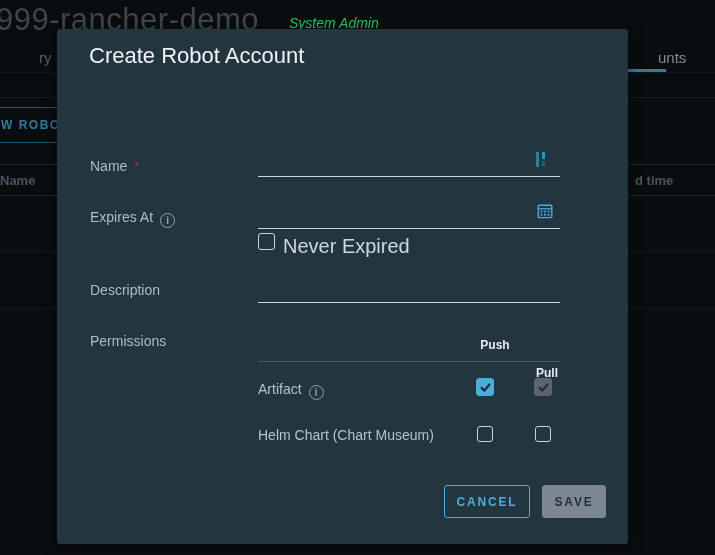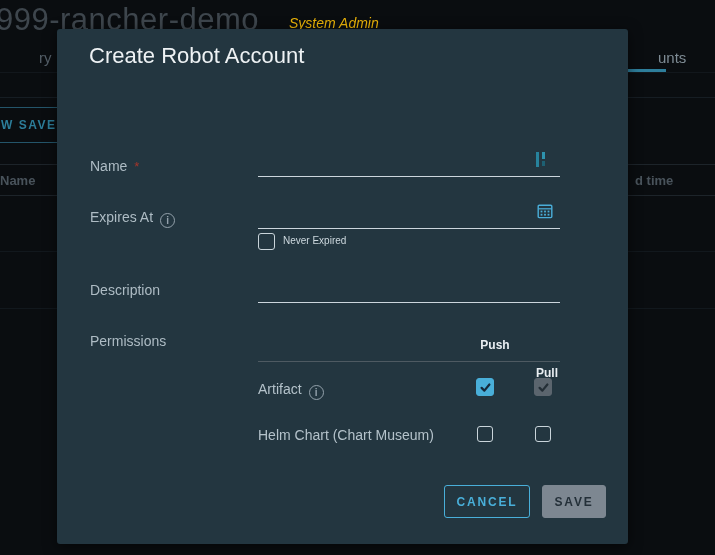--- a/index.html
+++ b/index.html
@@ -3,21 +3,21 @@
 <meta charset="utf-8">
 <style>
   * { margin:0; padding:0; box-sizing:border-box; }
   html,body { background:#06090c; }
   body { font-family:"Liberation Sans","DejaVu Sans",sans-serif; }
   .stage { position:relative; width:715px; height:555px; overflow:hidden; background:#0a0d10; }
 
   
   .bg-el { position:absolute; }
   .proj-title { left:-4px; top:2px; font-size:31px; color:#3e464d; letter-spacing:0.5px; white-space:nowrap; }
-  .proj-role  { left:289px; top:15px; font-size:14px; font-style:italic; color:#eab308; white-space:nowrap; }
+  .proj-role  { left:289px; top:15px; font-size:14px; font-style:italic; color:#22c55e; white-space:nowrap; }
   .tab { top:49px; font-size:15px; color:#545f68; white-space:nowrap;padding-left:39px; }
   .tab.t-ry   { left:0; }
   .tab.t-rep  { left:36px; }
   .tab.t-unts { left:619px; color:#7e8b94; }
   .tab.t-we   { left:689px;font-weight:bold; }
   .tab-underline { left:616px; top:69px; width:50px; height:3px; background:#2e7e9b; }
   .hdiv { left:0; width:715px; height:1px; }
   .div-a { top:72px;  background:#12171c; }
   .div-b { top:97px;  background:#161d23; }
   .div-c { top:164px; background:#1d242a; }
@@ -48,21 +48,21 @@
   .spinner { left:479px; top:121px; width:12px; height:18px; }
   .spinner i { position:absolute; display:block; }
   .spinner .b1 { left:0; top:2px; width:3px; height:15px; background:#27839d; }
   .spinner .b2 { left:6px; top:2px; width:3px; height:7px; background:#2e93ae; }
   .spinner .b3 { left:6px; top:11px; width:3px; height:5px; background:#1d6073; }
 
   .cal-icon { left:480px; top:174px; width:16px; height:16px; cursor:pointer; }
 
   .cbx { width:17px; height:17px; border:1px solid #c9d4da; border-radius:3px; background:transparent; cursor:pointer; }
   .cbx-never { left:201px; top:204px; }
-  .never-lbl { left:226px; top:206px; font-size:10px; color:#cdd8de; white-space:nowrap; cursor:pointer; }
+  .never-lbl { left:226px; top:206px; font-size:20px; color:#cdd8de; white-space:nowrap; cursor:pointer; }
 
   .perm-col { top:309px; width:44px; text-align:center; font-size:12px; font-weight:700; color:#e9eef2; }
   .pc-push { left:416px; }
   .pc-pull { left:468px;margin-top:28px; }
   .perm-div { left:201px; top:332px; width:302px; height:1px; background:#4e5a62; }
   .perm-lbl { font-size:14px; color:#b4c2ca; white-space:nowrap; }
   .pl-artifact { left:201px; top:352px; }
   .pl-helm     { left:201px; top:398px; }
   .cbx-perm { width:18px; height:18px; border-radius:3px; display:flex; align-items:center; justify-content:center; }
   .cbx-on   { background:#49afd9; border:1px solid #49afd9; }
@@ -87,21 +87,21 @@
   <div class="bg-el tab t-ry">ry</div>
   <div class="bg-el tab t-rep">Rep</div>
   <div class="bg-el tab t-unts">unts</div>
   <div class="bg-el tab t-we">We</div>
   <div class="bg-el tab-underline"></div>
 
   <div class="bg-el hdiv div-a"></div>
   <div class="bg-el hdiv div-b"></div>
 
   <div class="bg-el new-robot-btn">
-    <span>W SAVE</span>
+    <span>W ROBO</span>
   </div>
 
   <div class="bg-el hdiv div-c"></div>
   <div class="bg-el col-hdr col-name">Name</div>
   <div class="bg-el col-hdr col-time">d time</div>
   <div class="bg-el hdiv div-d"></div>
   <div class="bg-el hdiv div-e"></div>
   <div class="bg-el hdiv div-f"></div>
 
   <div class="modal">

